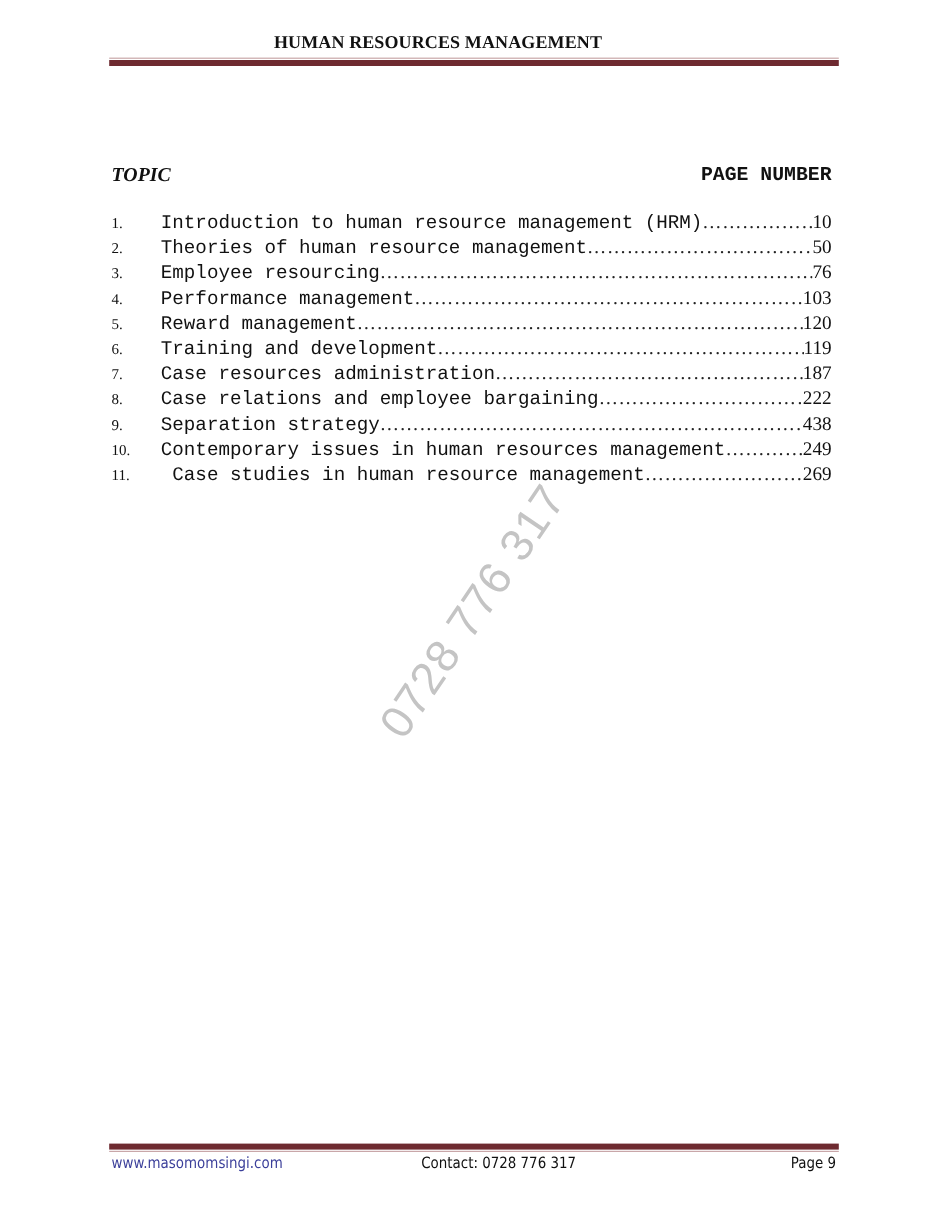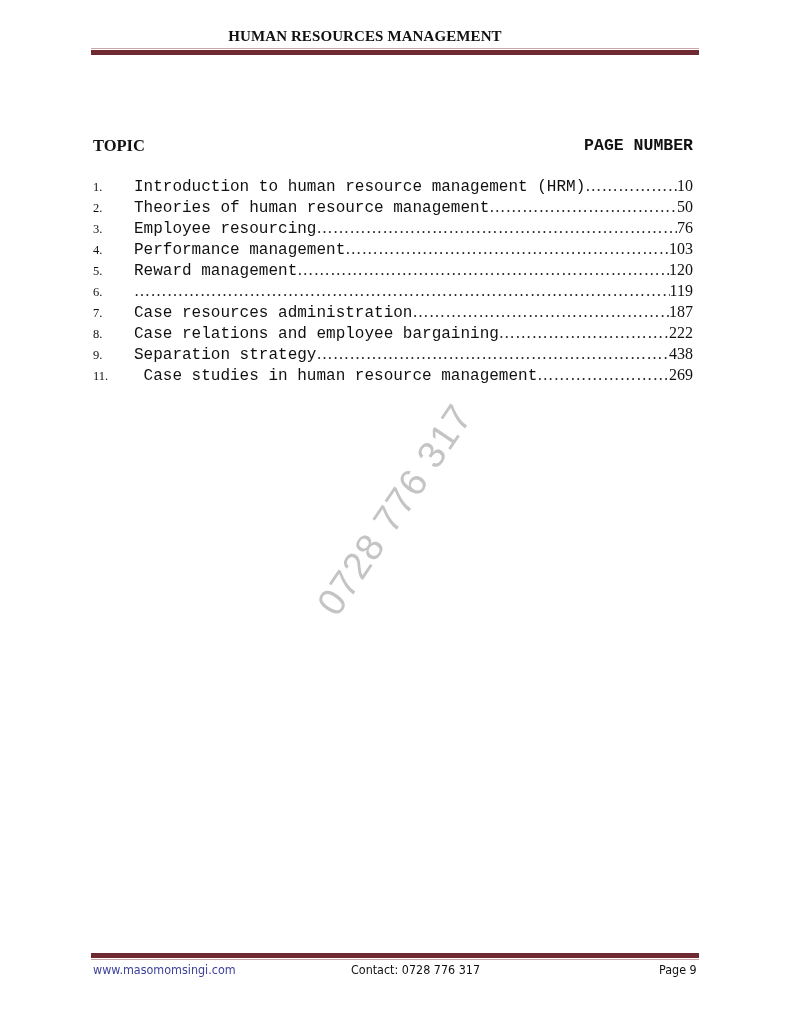--- a/index.html
+++ b/index.html
@@ -49,21 +49,21 @@
       top: 959px;
       height: 1px;
       background: #c9a7a9;
     }
     .toc-heading {
       position: absolute;
       top: 136px;
       font-weight: bold;
       font-size: 16.5px;
     }
-    .toc-heading.topic { left: 93px; }
+    .toc-heading.topic { left: 93px; font-style: italic; }
     .toc-heading.pagenum { right: 98px; font-family: Liberation Mono, monospace; }
 
     .toc-list {
       position: absolute;
       left: 93px;
       top: 175px;
       width: 600px;
       margin: 0;
       padding: 0;
       list-style: none;
@@ -176,40 +176,47 @@
     <span class="toc-page">103</span>
   </li>
   <li class="toc-item">
     <span class="toc-num">5.</span>
     <span class="toc-title">Reward management</span>
     <span class="toc-dots"></span>
     <span class="toc-page">120</span>
   </li>
   <li class="toc-item">
     <span class="toc-num">6.</span>
+    <span class="toc-title">Training and development</span>
     <span class="toc-dots"></span>
     <span class="toc-page">119</span>
   </li>
   <li class="toc-item">
     <span class="toc-num">7.</span>
     <span class="toc-title">Case resources administration</span>
     <span class="toc-dots"></span>
     <span class="toc-page">187</span>
   </li>
   <li class="toc-item">
     <span class="toc-num">8.</span>
     <span class="toc-title">Case relations and employee bargaining</span>
     <span class="toc-dots"></span>
     <span class="toc-page">222</span>
   </li>
   <li class="toc-item">
     <span class="toc-num">9.</span>
     <span class="toc-title">Separation strategy</span>
     <span class="toc-dots"></span>
     <span class="toc-page">438</span>
+  </li>
+  <li class="toc-item">
+    <span class="toc-num">10.</span>
+    <span class="toc-title">Contemporary issues in human resources management</span>
+    <span class="toc-dots"></span>
+    <span class="toc-page">249</span>
   </li>
   <li class="toc-item">
     <span class="toc-num">11.</span>
     <span class="toc-title" style="white-space:pre;"> Case studies in human resource management</span>
     <span class="toc-dots"></span>
     <span class="toc-page">269</span>
   </li>
 </ul>
 
 <div class="watermark">0728 776 317</div>

